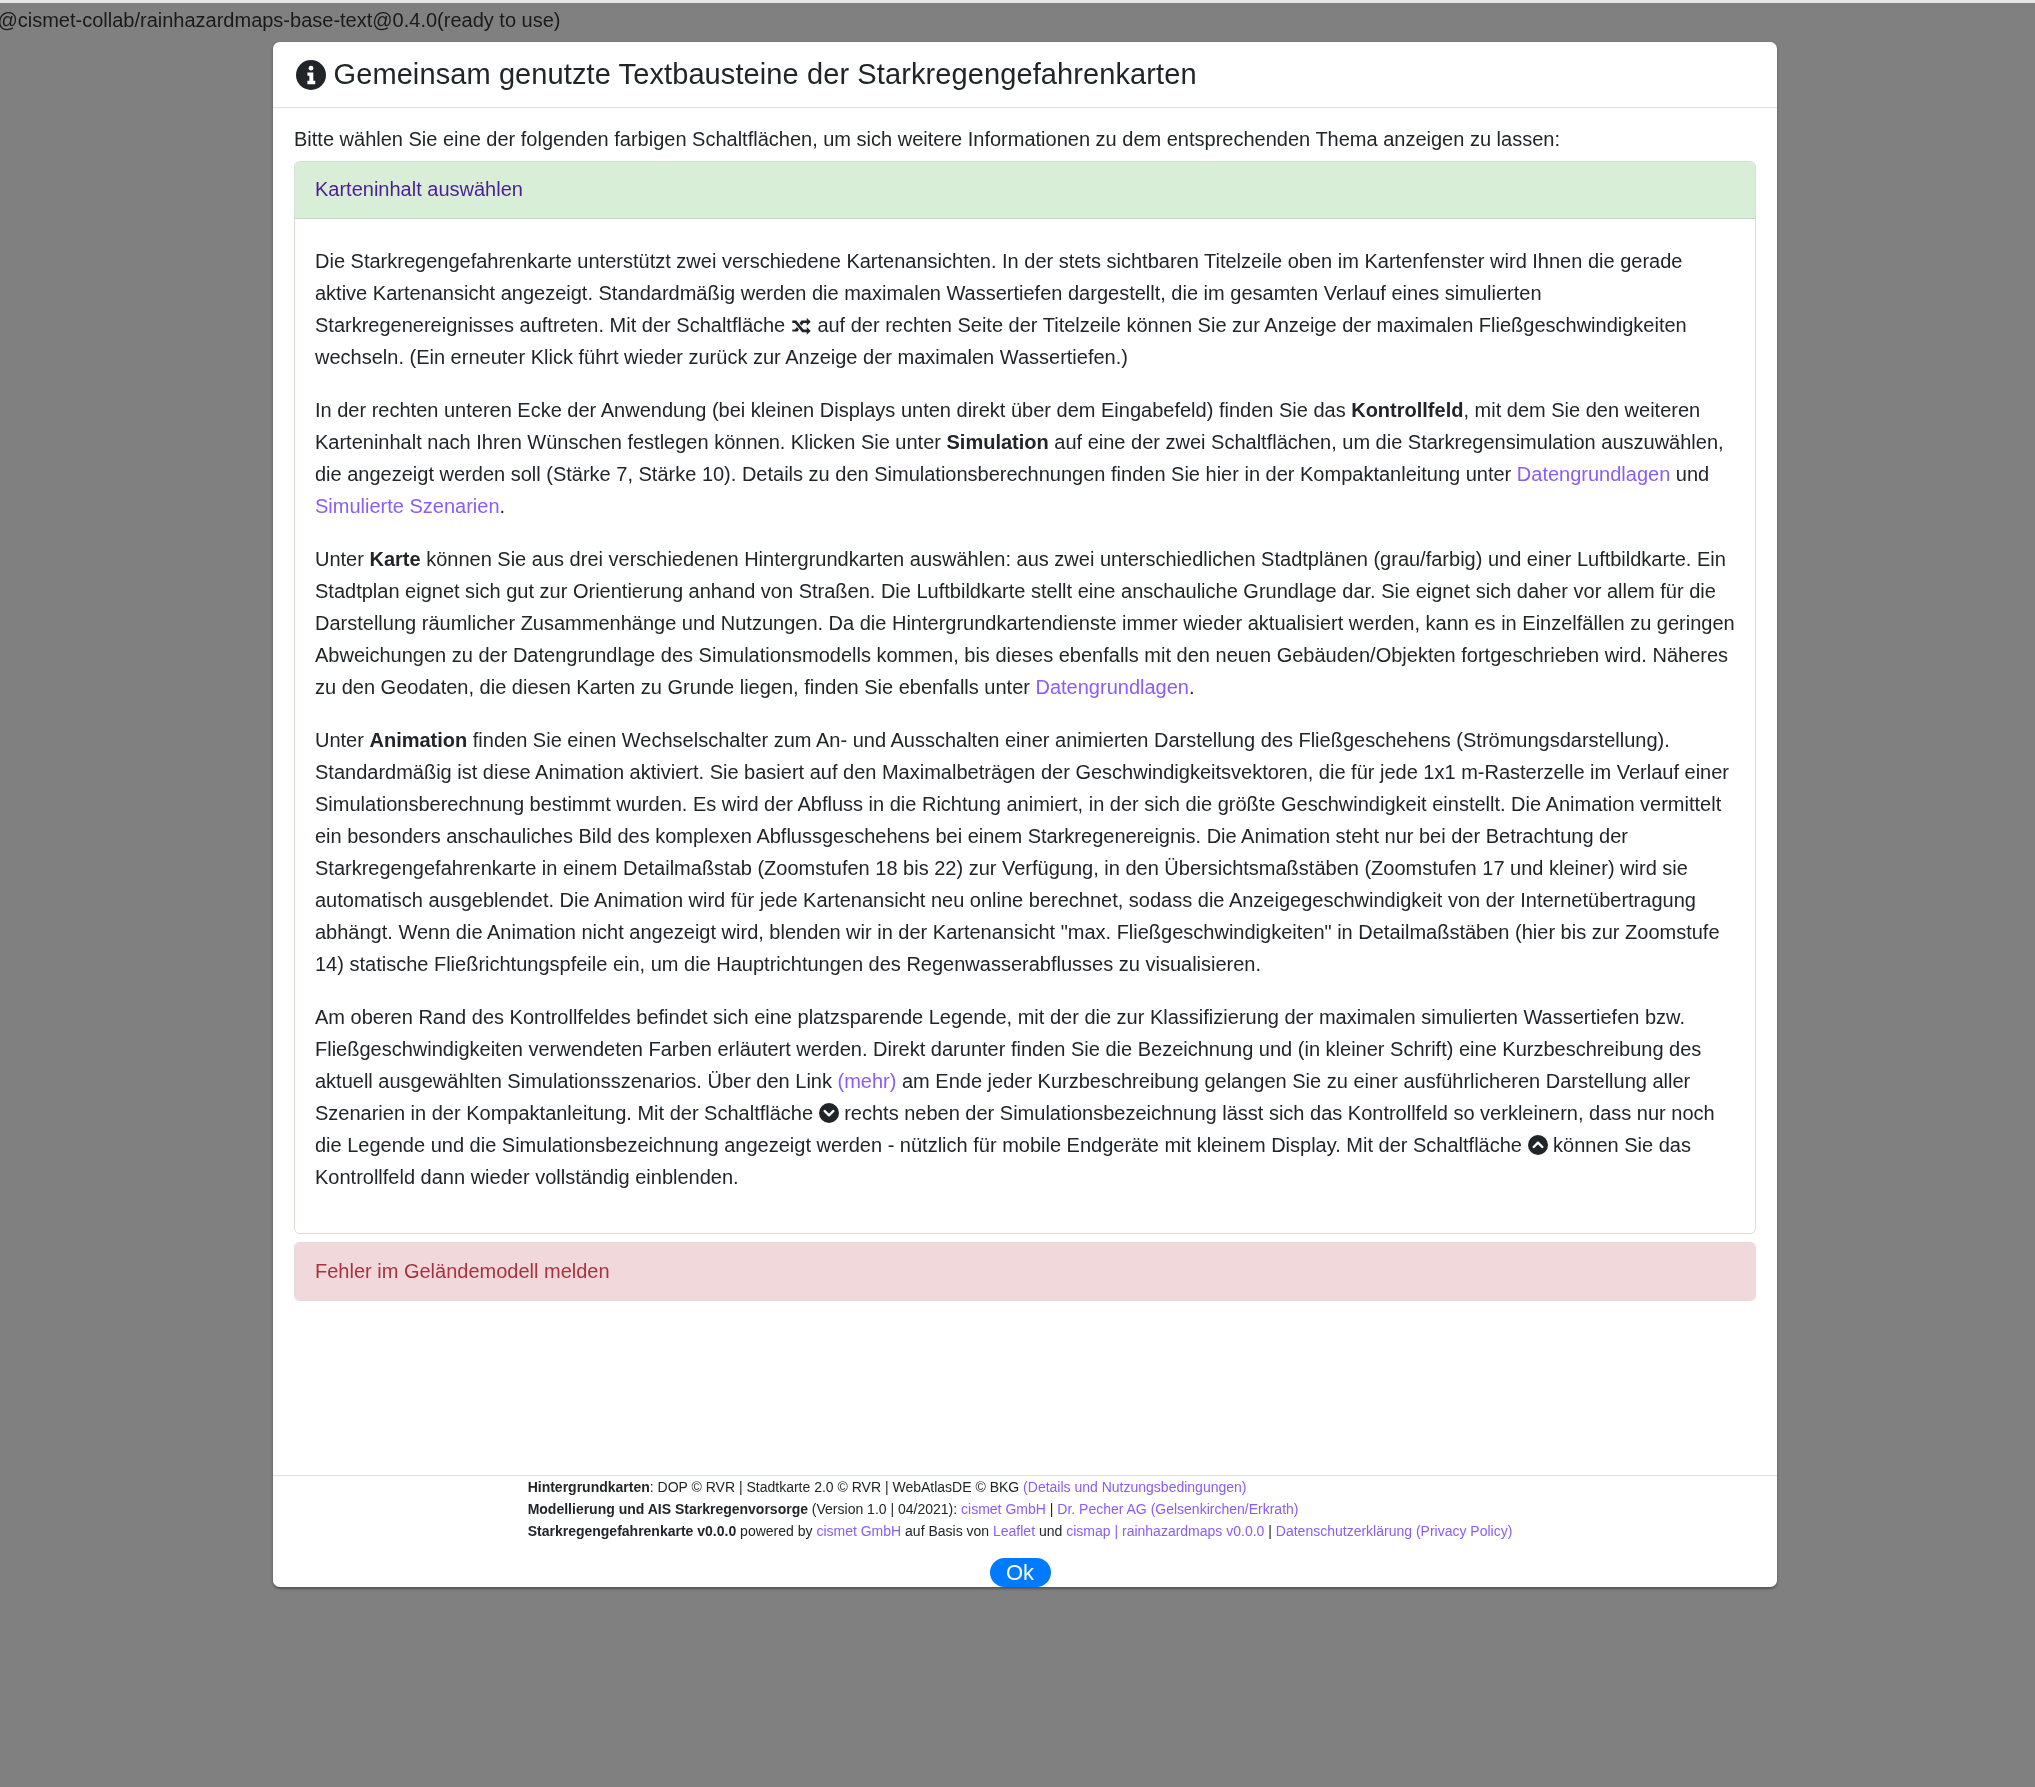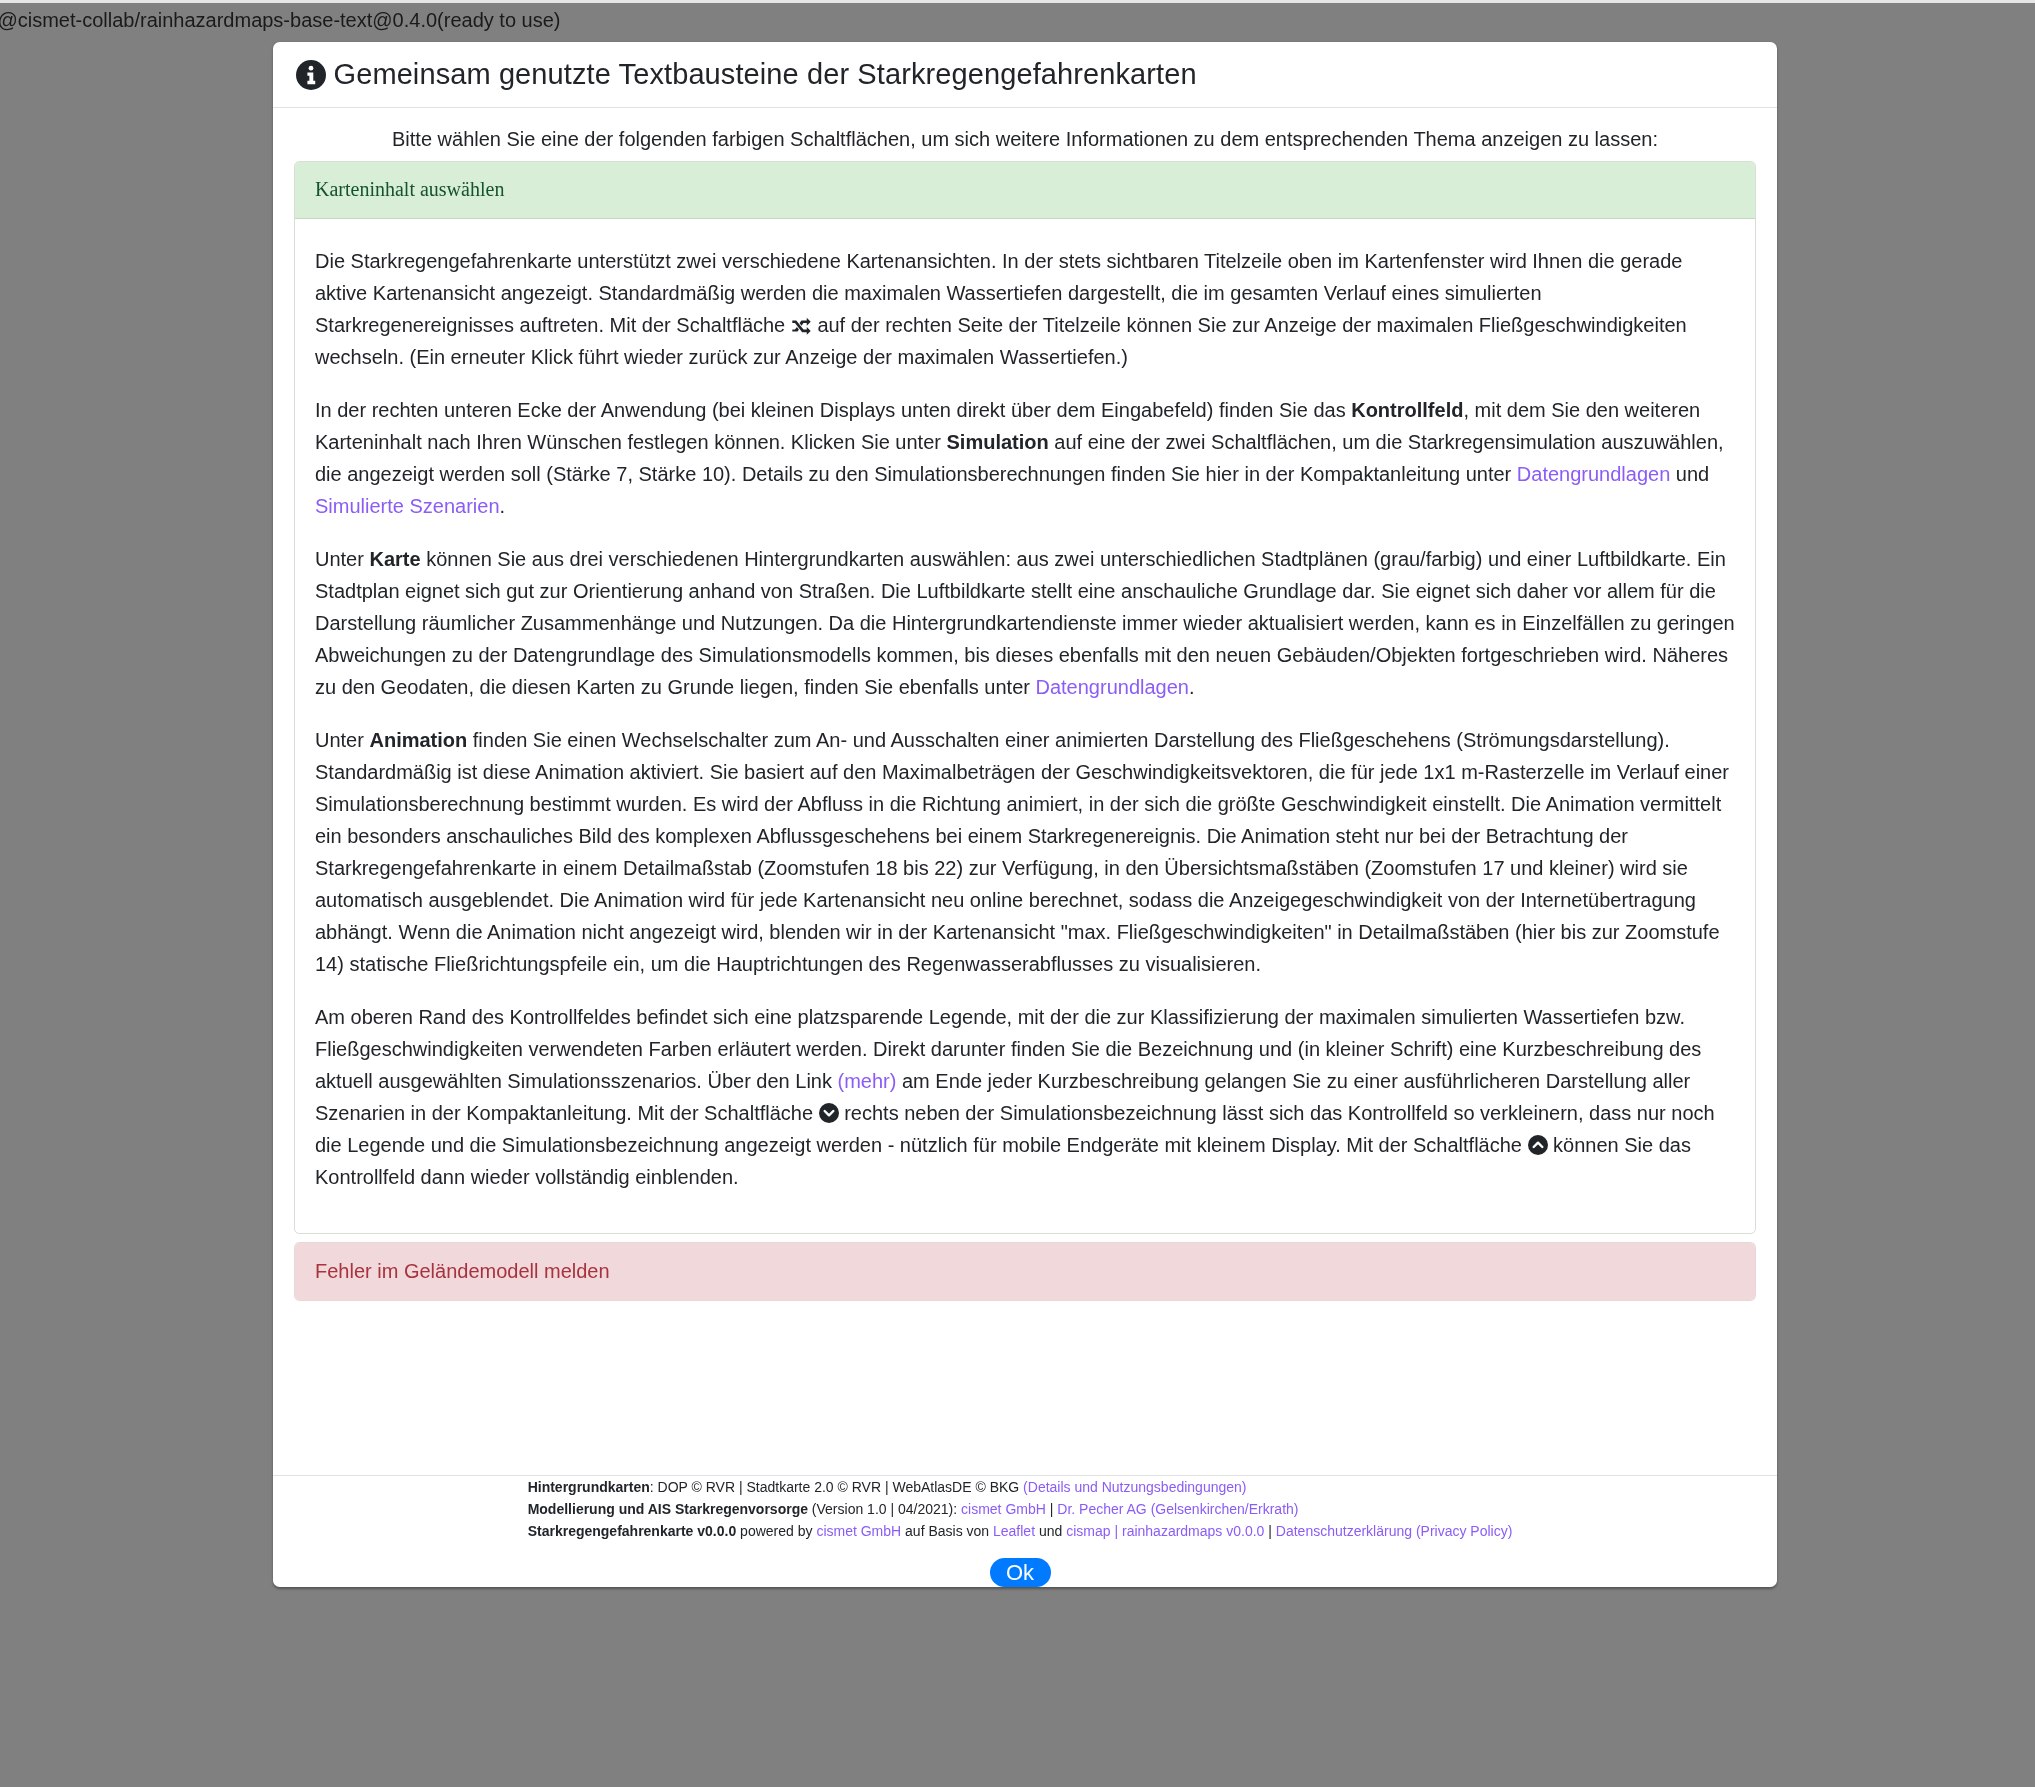--- a/index.html
+++ b/index.html
@@ -20,30 +20,30 @@
     background: #fff; border-radius: 6.6px;
     box-shadow: 0 1.3px 2.6px rgba(0,0,0,0.35);
   }
   .modal-header {
     height: 66px; border-bottom: 1.3px solid #dee2e6;
     display: flex; align-items: center; padding: 0 21px 0 22.5px;
   }
   .info-icon { width: 30px; height: 30px; flex: 0 0 30px; margin-right: 8px; }
   .modal-title { font-size: 29px; font-weight: 500; color: #212529; letter-spacing: 0.1px; }
   .modal-body { padding: 21px 21px 0 21px; }
-  .intro { font-size: 20px; line-height: 26.4px; margin-top: -2.6px; color: #212529; text-align: center; }
+  .intro { font-size: 20px; line-height: 26.4px; margin-top: -2.6px; color: #212529; }
   .card {
     border: 1.3px solid #dcdcdc; border-radius: 5.3px; overflow: hidden; margin-top: 8px;
   }
   .card-header {
     height: 57px; display: flex; align-items: center; padding: 0 20px;
     font-size: 20px;
   }
   .card.green { border-color: #d6dfd3; }
-  .card.green .card-header { background: #d9eed6; color: #14532d; border-bottom: 1.3px solid #c3d9bf; font-family: Liberation Serif, serif; }
+  .card.green .card-header { background: #d9eed6; color: #4c1d95; border-bottom: 1.3px solid #c3d9bf; }
   .card.red { border-color: #e7d7d9; margin-top: 8px; }
   .card.red .card-header { background: #f1d9db; color: #a8323e; }
   .card-body { padding: 18.5px 20px 21px 20px; font-size: 20px; line-height: 32px; color: #212529; margin-top: 8px; }
   .card-body p { margin-bottom: 21px; }
   .card-body p:last-child { margin-bottom: 18.5px; }
   .card-body b { font-weight: 700; }
   .link { color: #8b5cf6; cursor: pointer; }
   .inline-icon { display: inline-block; vertical-align: -2.6px; width: 21px; height: 20px; }
   .circ-icon { display: inline-block; vertical-align: -2.6px; width: 20px; height: 20px; }
   .modal-footer {

